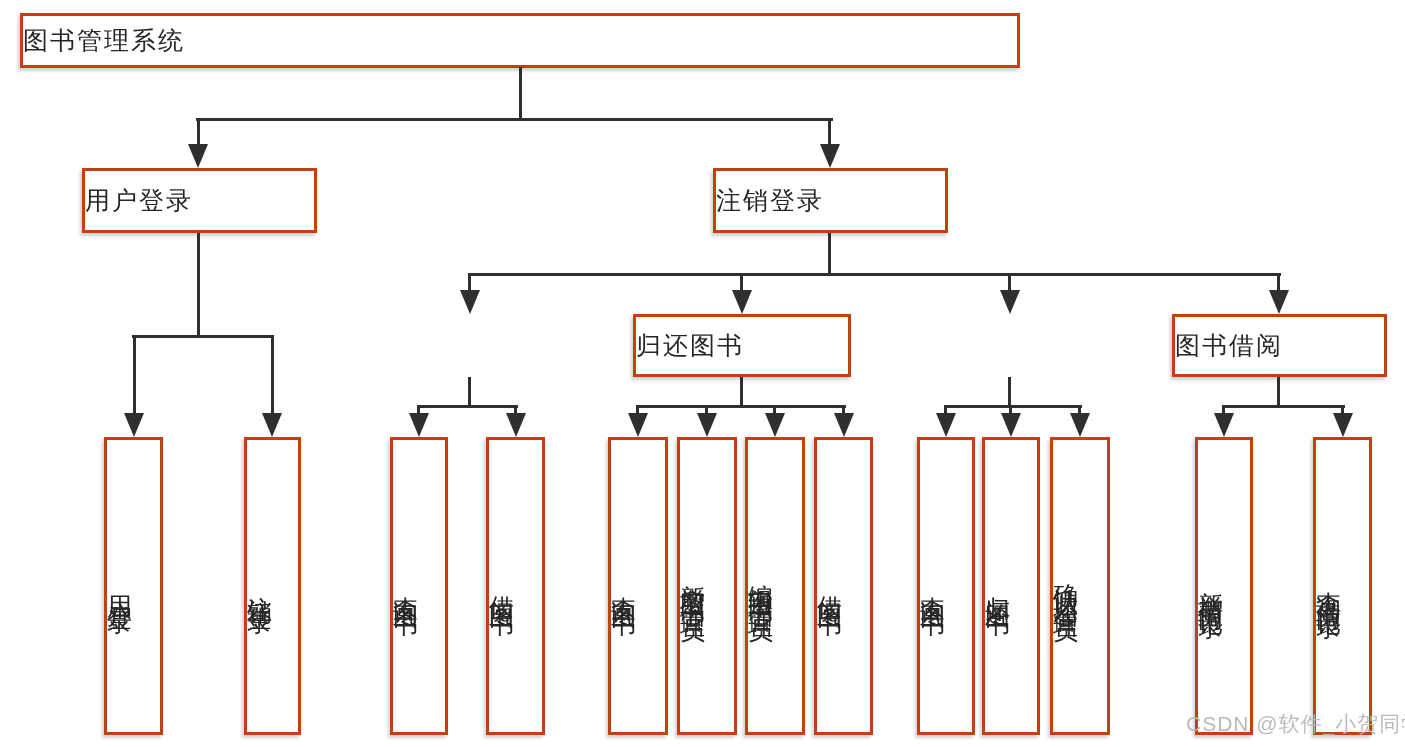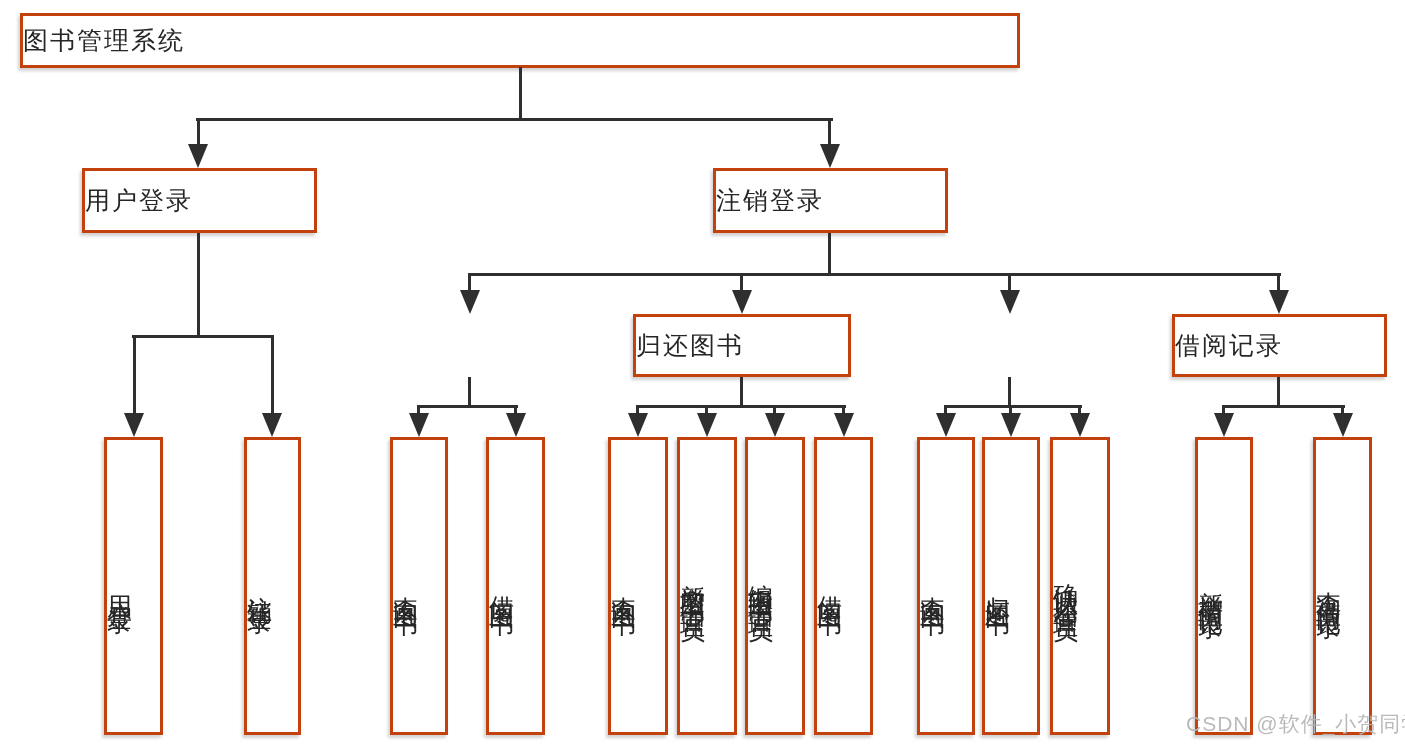--- a/index.html
+++ b/index.html
@@ -97,21 +97,21 @@
   <div class="arr" style="left:732px;top:290px"></div>
   <div class="line" style="left:1008px;top:275px;width:3px;height:17px"></div>
   <div class="arr" style="left:1000px;top:290px"></div>
   <div class="line" style="left:1277px;top:275px;width:3px;height:17px"></div>
   <div class="arr" style="left:1269px;top:290px"></div>
 
   <div class="box" style="left:633px;top:314px;width:218px;height:63px">
     <span class="hlabel">归还图书</span>
   </div>
   <div class="box" style="left:1172px;top:314px;width:215px;height:63px">
-    <span class="hlabel">借阅记录</span>
+    <span class="hlabel">图书借阅</span>
   </div>
 
   <div class="line" style="left:468px;top:377px;width:3px;height:31px"></div>
   <div class="line" style="left:417px;top:405px;width:101px;height:3px"></div>
   <div class="line" style="left:417px;top:407px;width:3px;height:8px"></div>
   <div class="arr" style="left:409px;top:413px"></div>
   <div class="line" style="left:514px;top:407px;width:3px;height:8px"></div>
   <div class="arr" style="left:506px;top:413px"></div>
 
   <div class="line" style="left:740px;top:377px;width:3px;height:31px"></div>

